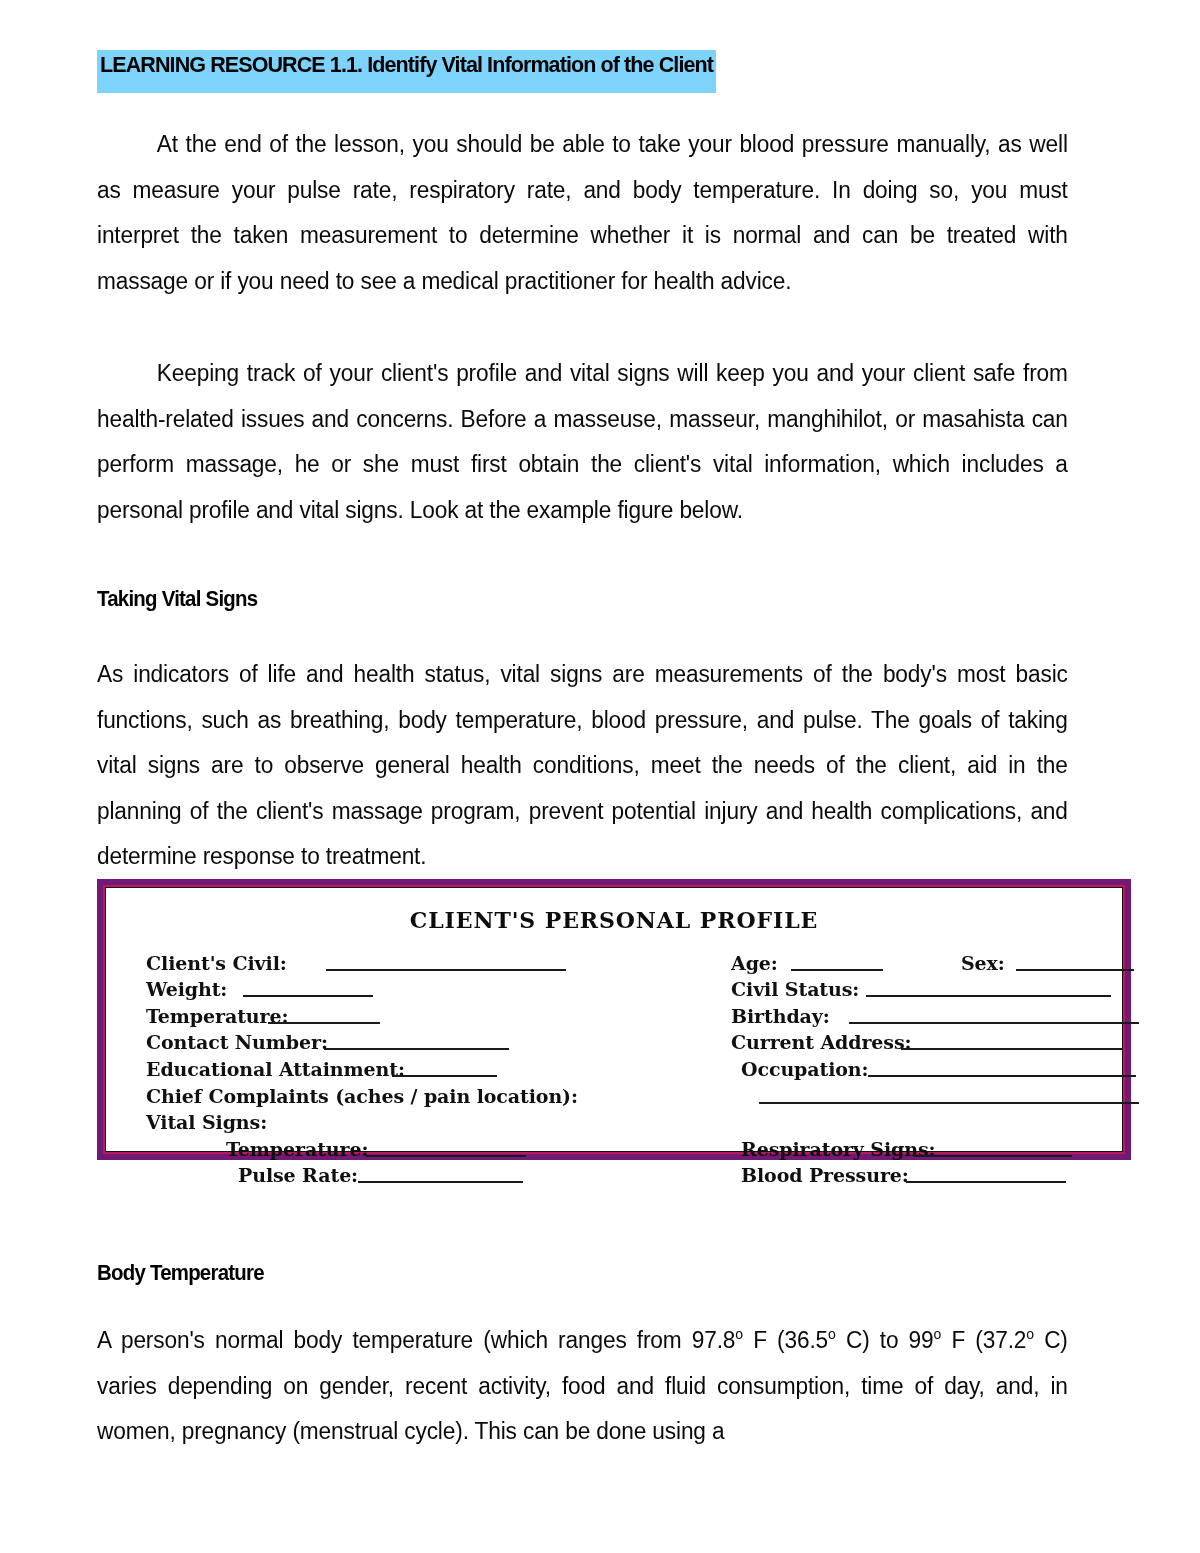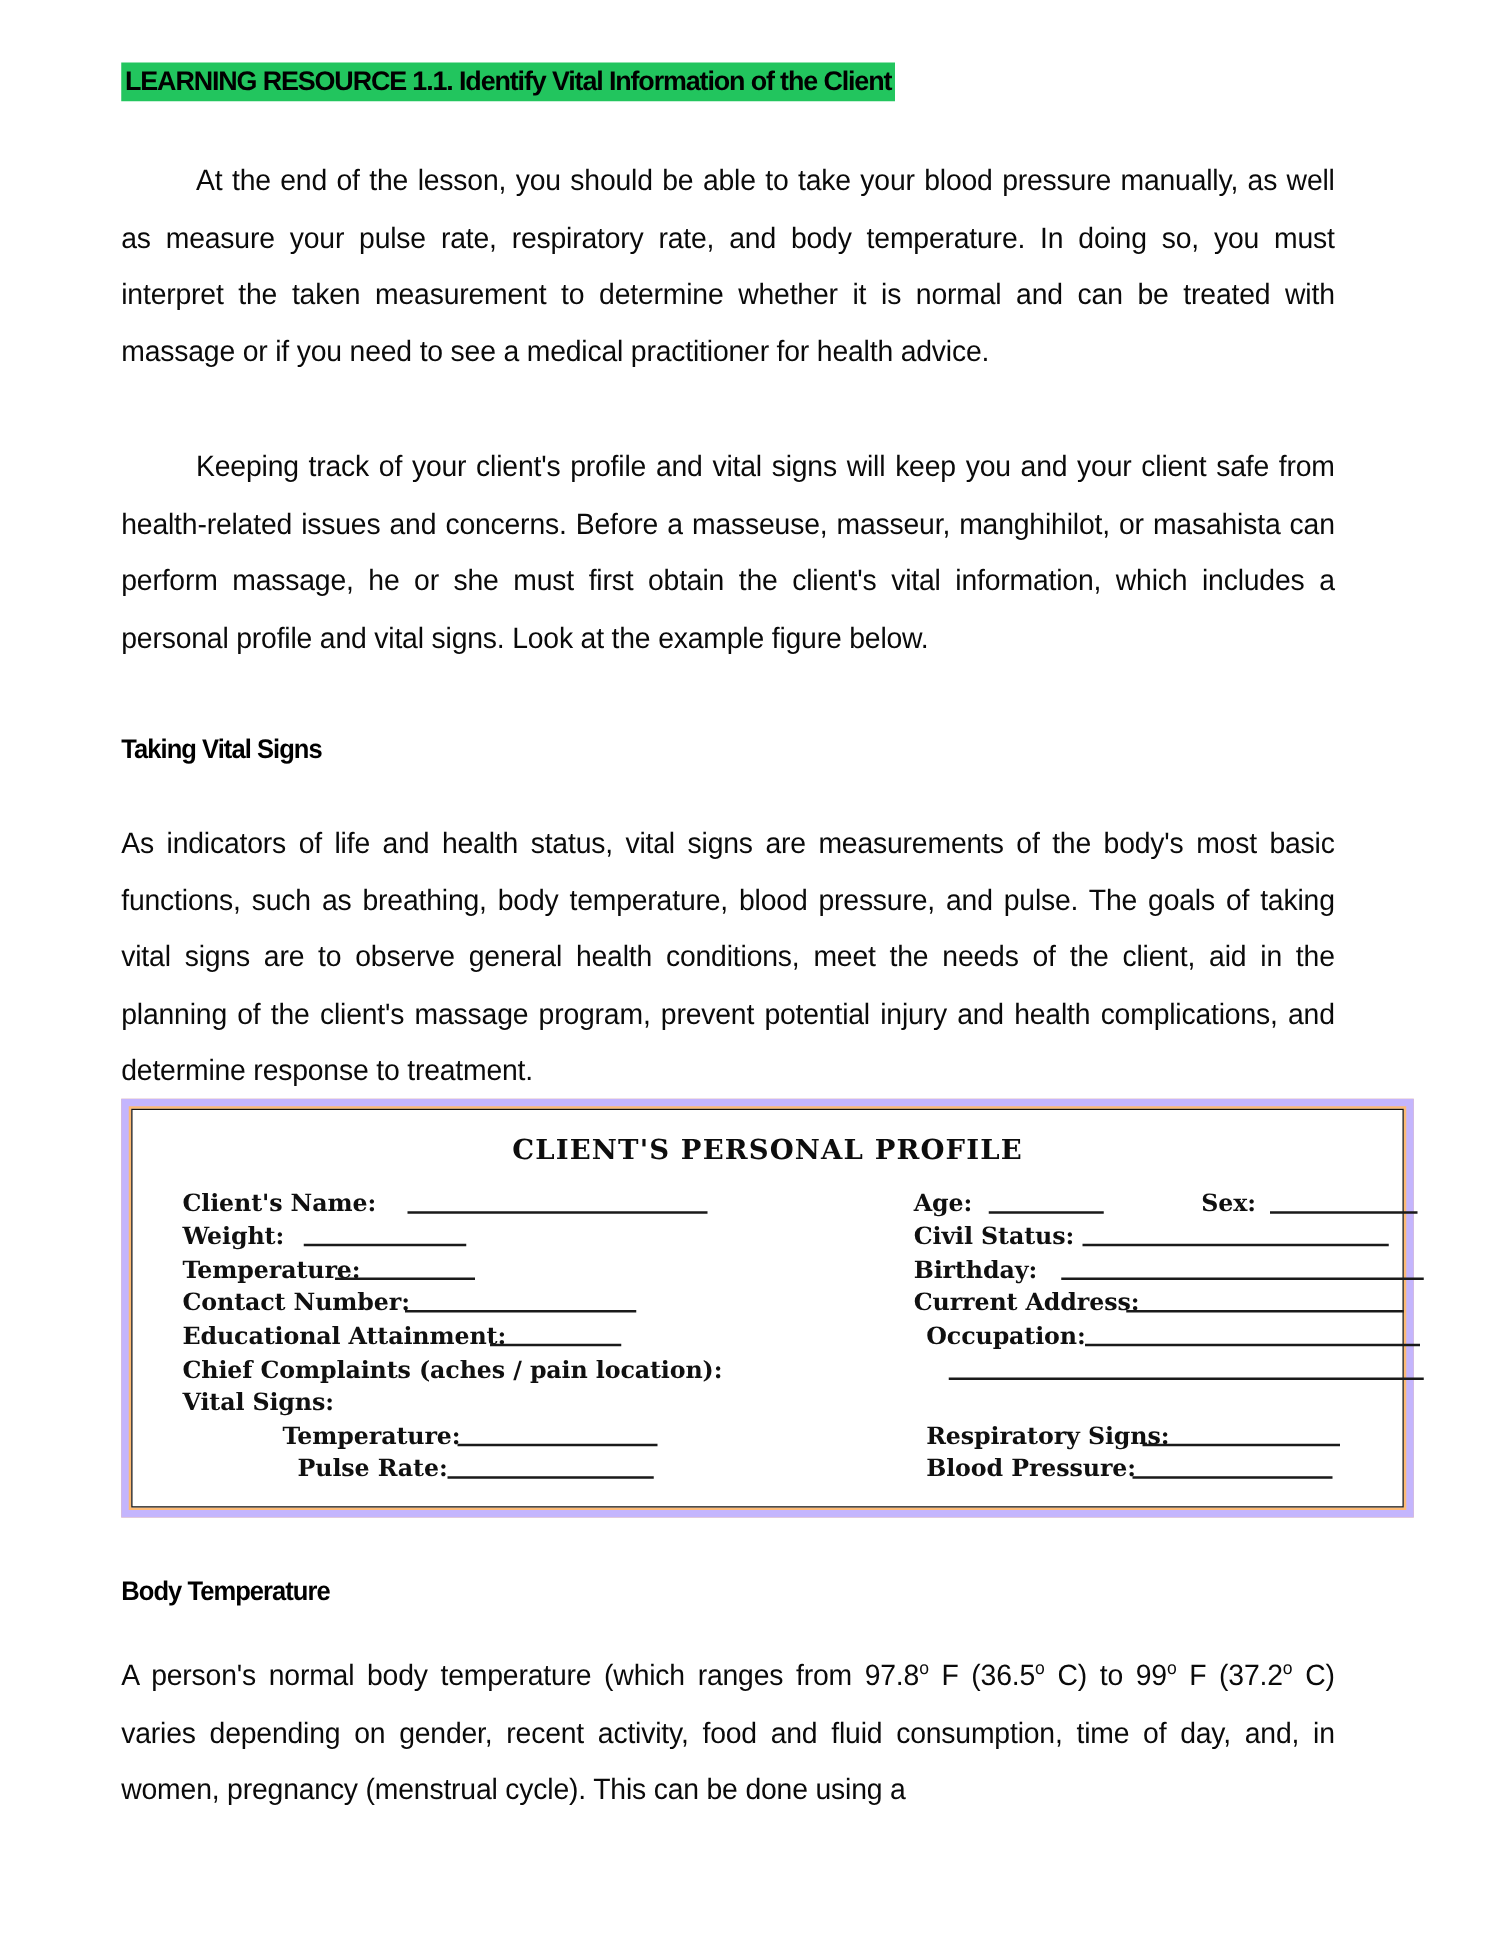--- a/index.html
+++ b/index.html
@@ -26,28 +26,28 @@
 
   
   .title-wrap {
     position: absolute;
     left: 97px;
     top: 47px;
     width: 1004px;
   }
   .title-hl {
     display: inline;
-    background: #22c55e;
+    background: #7dd3fc;
     font-family: "Liberation Sans Narrow", "Liberation Sans", sans-serif;
     font-weight: bold;
     font-size: 21.5px;
     letter-spacing: -0.9px;
     line-height: 36px;
     color: #000;
-    padding: 3px 3px 4px 3px;
+    padding: 3px 3px 16px 3px;
     box-decoration-break: clone;
     -webkit-box-decoration-break: clone;
     transform: scaleX(0.93);
     transform-origin: left center;
   }
 
   
   .body-block {
     position: absolute;
     left: 97px;
@@ -81,24 +81,24 @@
     vertical-align: super;
     line-height: 0;
   }
 
   
   .form-box {
     position: absolute;
     left: 97px;
     top: 879px;
     width: 1034px;
-    height: 335px;
+    height: 281px;
     box-sizing: border-box;
-    border: 6px solid #c4b5fd;
-    background: #fdba74;
+    border: 6px solid #701a75;
+    background: #be185d;
   }
   .form-inner {
     position: absolute;
     left: 2px; top: 2px; right: 2px; bottom: 2px;
     border: 1px solid #111;
     background: #fff;
   }
   .form-title {
     position: absolute;
     top: 19px;
@@ -162,21 +162,21 @@
   <div class="body-block" style="top:652px;"> As indicators of life and health status, vital signs are measurements of the body's most basic functions, such as breathing, body temperature, blood pressure, and pulse. The goals of taking vital signs are to observe general health conditions, meet the needs of the client, aid in the planning of the client's massage program, prevent potential injury and health complications, and determine response to treatment.</div>
 
   <div class="form-box">
     <div class="form-inner">
 
       <div class="form-title">CLIENT'S PERSONAL PROFILE</div>
 
       <div class="form-rows">
 
         <div class="frow">
-          <span class="fl colL">Client's Name:</span>
+          <span class="fl colL">Client's Civil:</span>
           <span class="line" style="left:180px; width:240px;"></span>
           <span class="fl" style="left:585px;">Age:</span>
           <span class="line" style="left:645px; width:92px;"></span>
           <span class="fl" style="left:815px;">Sex:</span>
           <span class="line" style="left:870px; width:118px;"></span>
         </div>
 
         <div class="frow">
           <span class="fl colL">Weight:</span>
           <span class="line" style="left:97px; width:130px;"></span>

